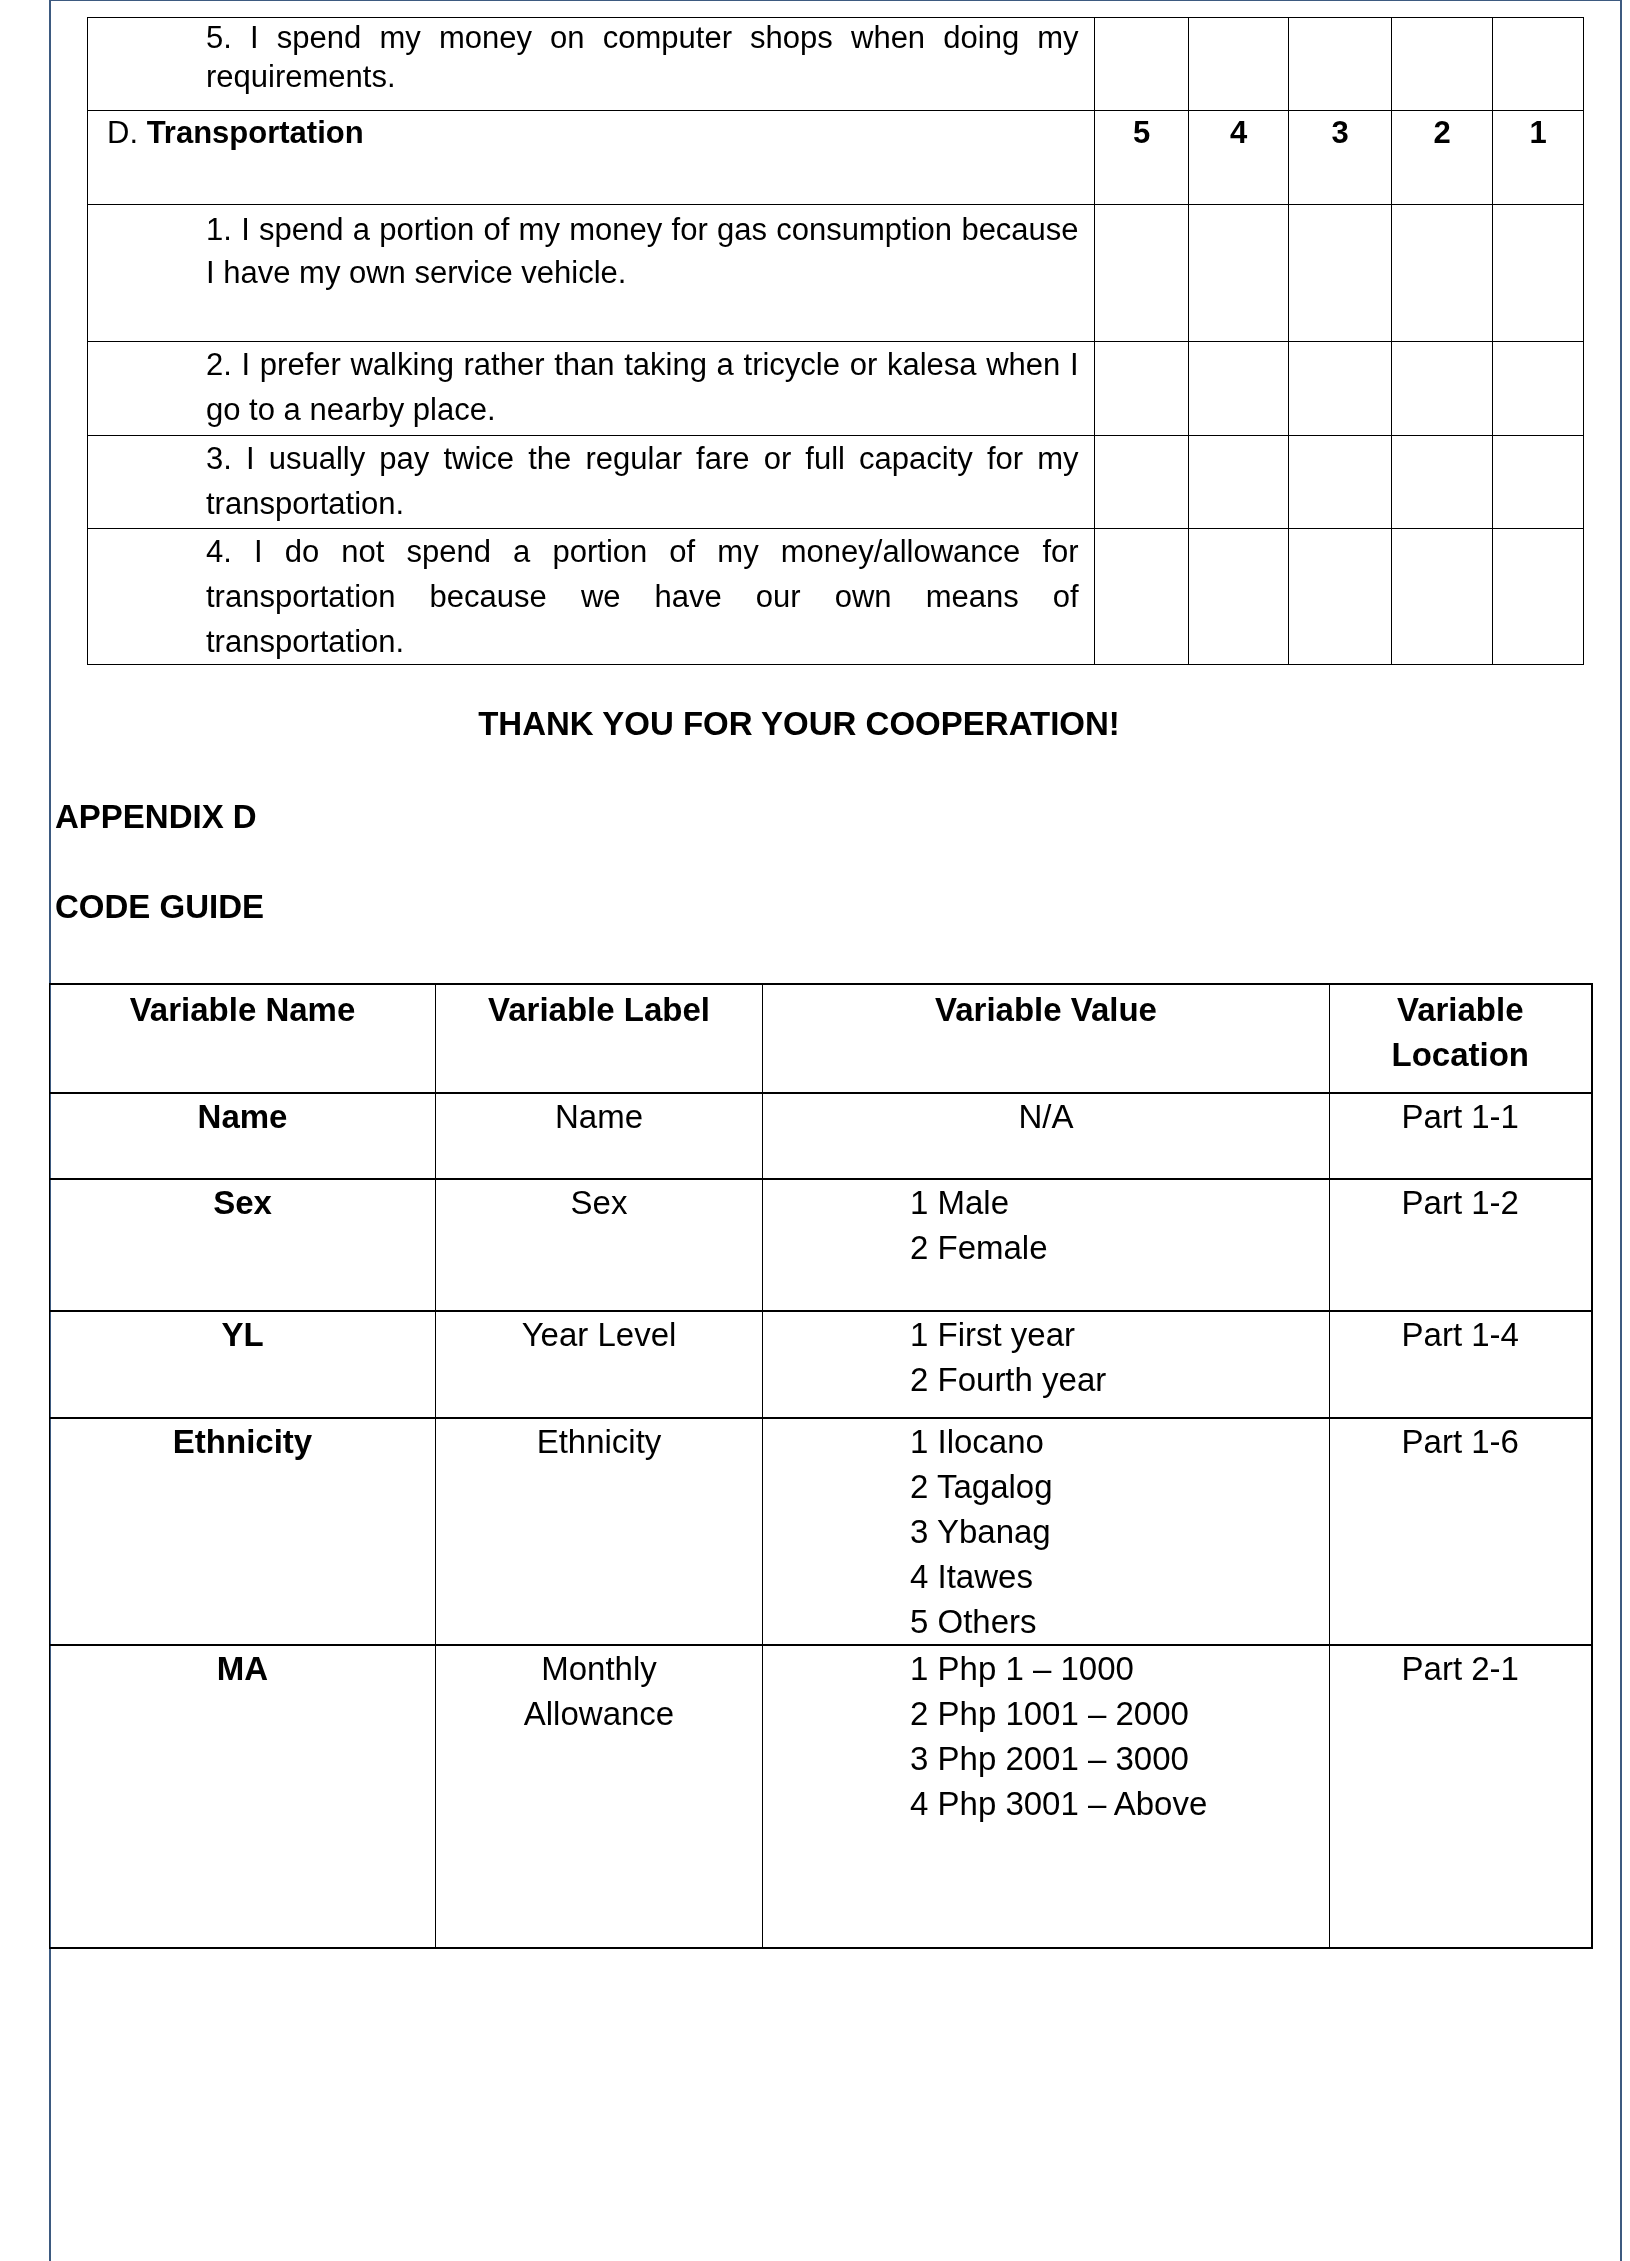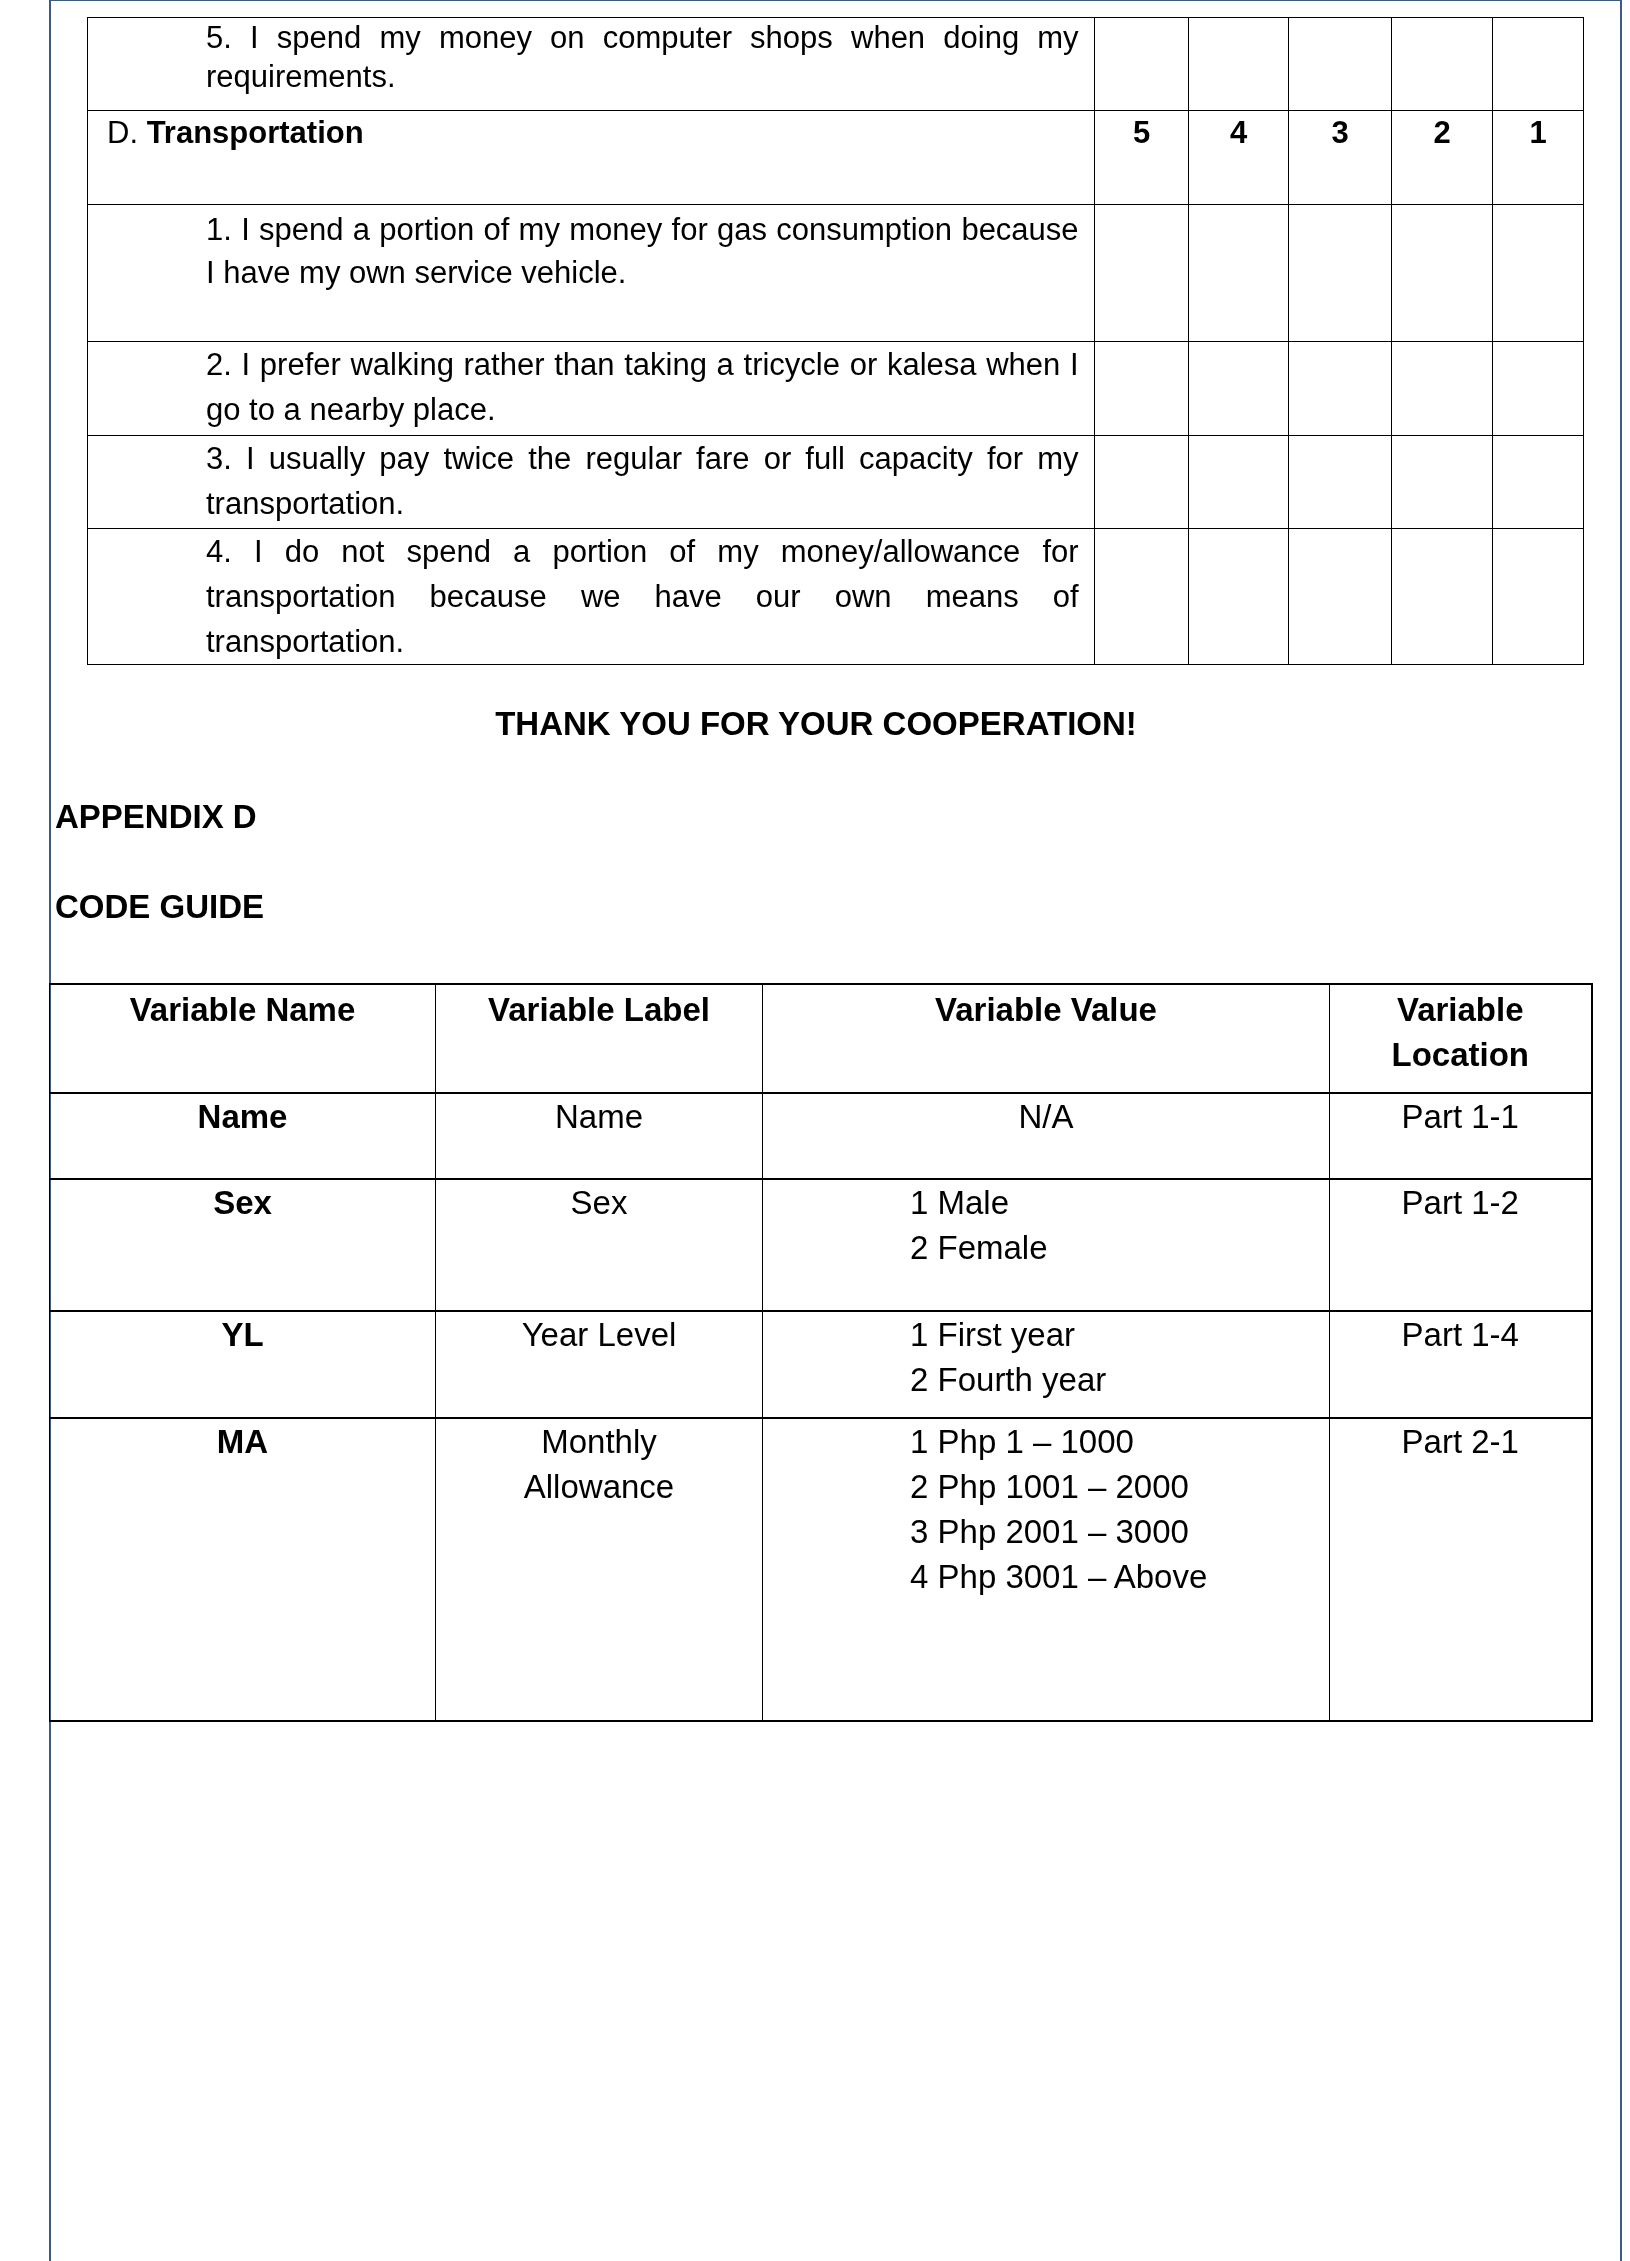--- a/index.html
+++ b/index.html
@@ -15,21 +15,21 @@
   
   table { border-collapse: collapse; table-layout: fixed; position: absolute; }
   .survey { left: 87px; top: 17px; width: 1496px; }
   .survey td { border: 1.7px solid #000; vertical-align: top; padding: 0; font-size: 31px; line-height: 43px; }
   .survey td.q { padding: 0 15.4px 0 118px; text-align: justify; text-align-last: left; }
   .survey td.sec { padding-left: 19px; }
   .survey td.scale { text-align: center; font-weight: bold; }
   .bold { font-weight: bold; }
 
   .thanks {
-    position: absolute; left: 17px; width: 1598px; top: 705px; text-align: center;
+    position: absolute; left: 0; width: 1598px; top: 705px; text-align: center;
     font-weight: bold; font-size: 33px; line-height: 38px;
   }
   .heading {
     position: absolute; left: 55px; font-weight: bold; font-size: 33px; line-height: 38px;
   }
   .h-appendix { top: 798px; }
   .h-code { top: 888px; }
 
   
   .code { left: 49px; top: 983px; width: 1542px; }
@@ -152,20 +152,32 @@
   </tr>
   <tr style="height:107px">
     <td class="vn">YL</td>
     <td class="vl">Year Level</td>
     <td class="vv">
       <span class="vv-line">1 First year</span>
       <span class="vv-line">2 Fourth year</span>
     </td>
     <td class="loc">Part 1-4</td>
   </tr>
+  <tr style="height:227px">
+    <td class="vn">Ethnicity</td>
+    <td class="vl">Ethnicity</td>
+    <td class="vv">
+      <span class="vv-line">1 Ilocano</span>
+      <span class="vv-line">2 Tagalog</span>
+      <span class="vv-line">3 Ybanag</span>
+      <span class="vv-line">4 Itawes</span>
+      <span class="vv-line">5 Others</span>
+    </td>
+    <td class="loc">Part 1-6</td>
+  </tr>
   <tr style="height:303px">
     <td class="vn">MA</td>
     <td class="vl" style="padding:0 51px;">Monthly Allowance</td>
     <td class="vv">
       <span class="vv-line">1 Php 1 – 1000</span>
       <span class="vv-line">2 Php 1001 – 2000</span>
       <span class="vv-line">3 Php 2001 – 3000</span>
       <span class="vv-line">4 Php 3001 – Above</span>
     </td>
     <td class="loc">Part 2-1</td>

